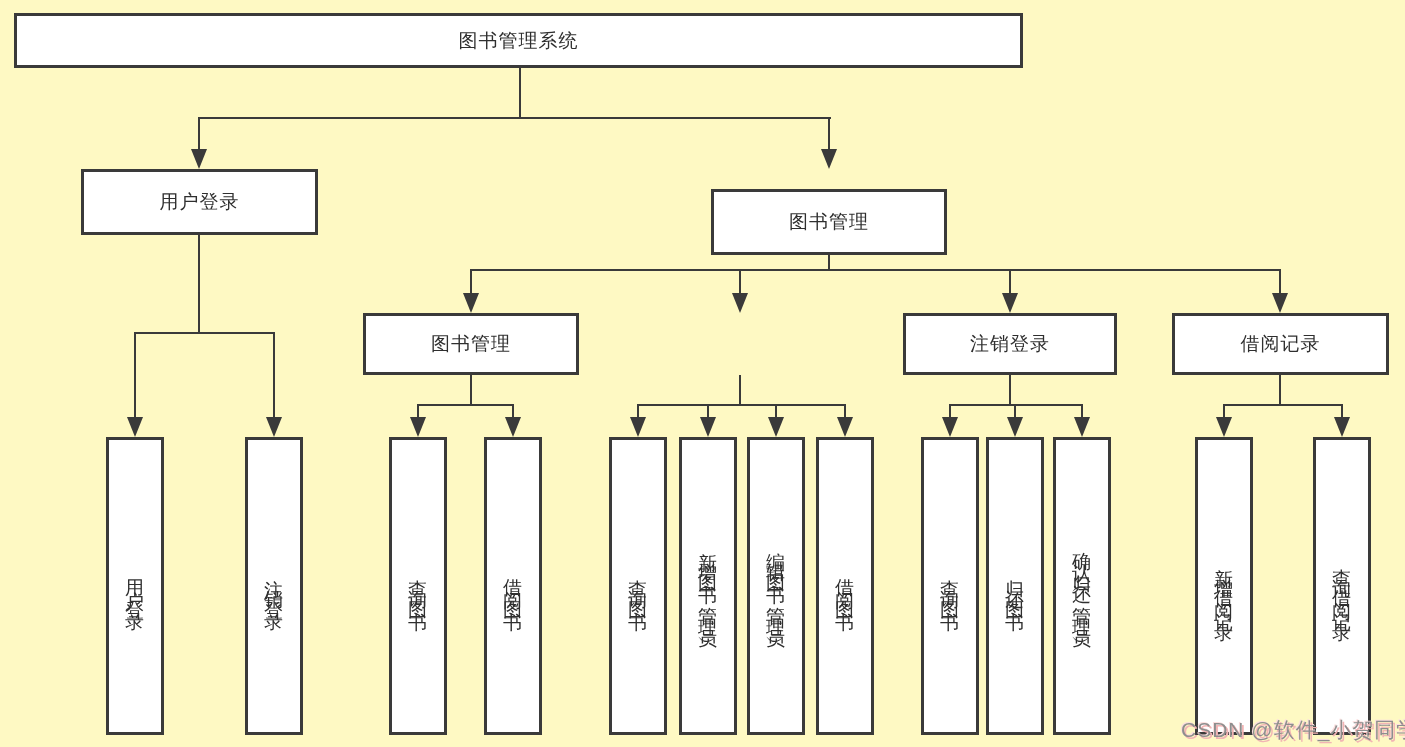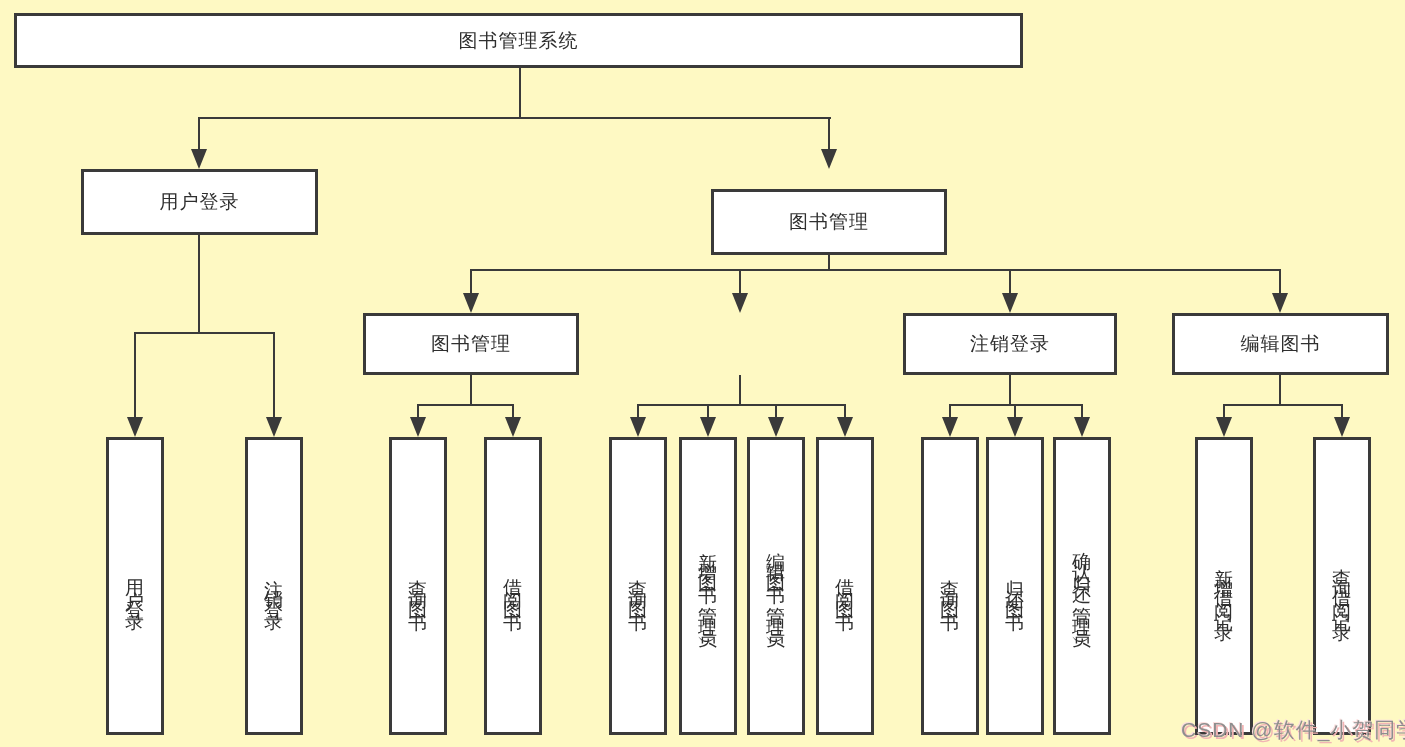--- a/index.html
+++ b/index.html
@@ -72,21 +72,21 @@
   <div class="arrow" style="left:1002px;top:293px;"></div>
   <div class="arrow" style="left:1272px;top:293px;"></div>
 
   <div class="node" style="left:363px;top:313px;width:216px;height:62px;">
     <span class="lbl">图书管理</span>
   </div>
   <div class="node" style="left:903px;top:313px;width:214px;height:62px;">
     <span class="lbl">注销登录</span>
   </div>
   <div class="node" style="left:1172px;top:313px;width:217px;height:62px;">
-    <span class="lbl">编辑图书</span>
+    <span class="lbl">借阅记录</span>
   </div>
 
   <div class="vline" style="left:470px;top:375px;height:31px;"></div>
   <div class="hline" style="left:417px;top:404px;width:97px;"></div>
   <div class="vline" style="left:417px;top:404px;height:13px;"></div>
   <div class="vline" style="left:512px;top:404px;height:13px;"></div>
   <div class="arrow" style="left:410px;top:417px;"></div>
   <div class="arrow" style="left:505px;top:417px;"></div>
 
   <div class="vline" style="left:739px;top:375px;height:31px;"></div>

